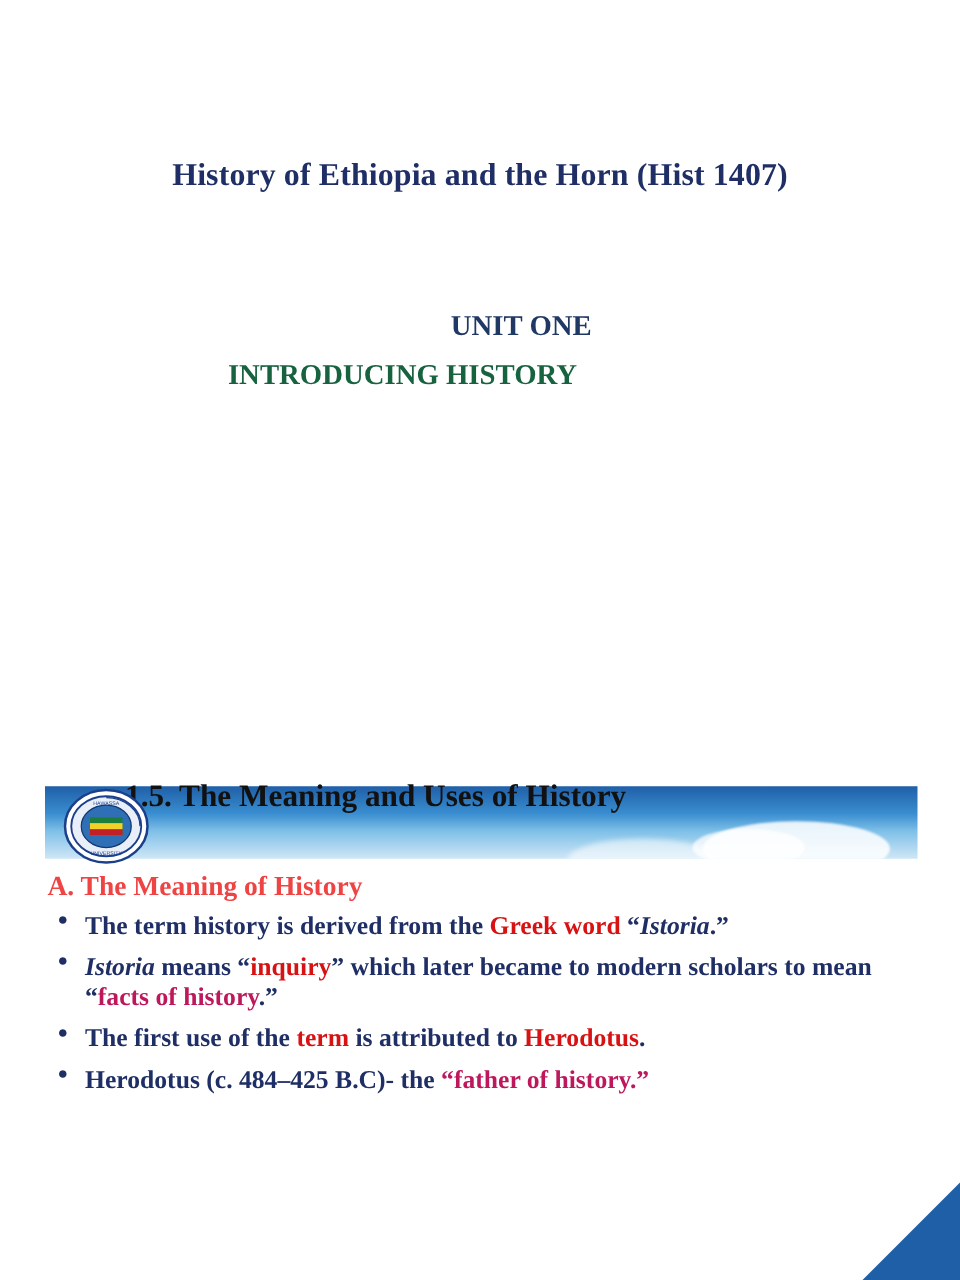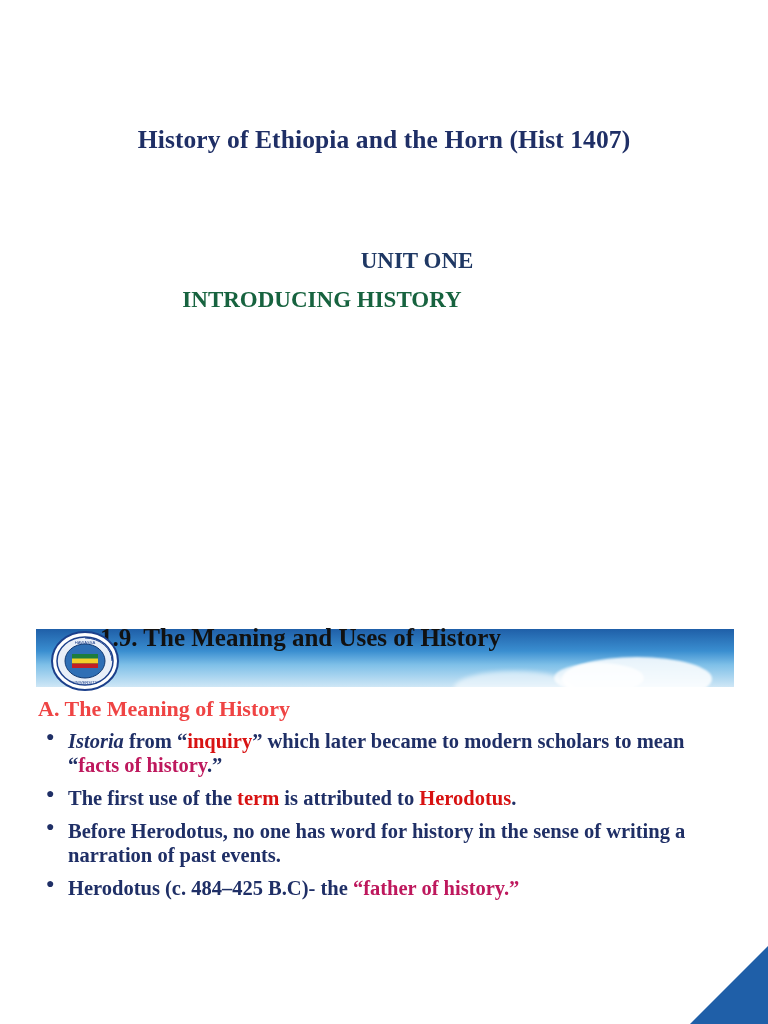--- a/index.html
+++ b/index.html
@@ -185,37 +185,37 @@
 </div>
 
 <div class="slide-bottom">
 
   <div class="banner">
     <div class="cloud3"></div>
     <div class="cloud1"></div>
     <div class="cloud2"></div>
   </div>
 
-  <div class="banner-title">1.9. The Meaning and Uses of History</div>
+  <div class="banner-title">1.5. The Meaning and Uses of History</div>
 
   <svg class="logo" viewBox="0 0 70 62">
     <ellipse cx="35" cy="31" rx="33" ry="29" fill="#ffffff" stroke="#1b3f8b" stroke-width="2"></ellipse>
     <ellipse cx="35" cy="31" rx="28" ry="24" fill="#e9eff8" stroke="#1b3f8b" stroke-width="1.5"></ellipse>
     <ellipse cx="35" cy="31" rx="20" ry="17" fill="#2f6fb5" stroke="#123a72" stroke-width="1"></ellipse>
     <rect x="22" y="24" width="26" height="14" fill="#1d7d3c"></rect>
     <rect x="22" y="28.5" width="26" height="5" fill="#f2d12b"></rect>
     <rect x="22" y="33.5" width="26" height="4.5" fill="#c32026"></rect>
     <path d="M35 8 A27 23 0 0 1 62 31" fill="none" stroke="#1b3f8b" stroke-width="1"></path>
     <text x="35" y="14" font-size="4.2" text-anchor="middle" fill="#1b3f8b" font-family="'Liberation Sans', sans-serif">HAWASSA</text>
     <text x="35" y="54" font-size="4.2" text-anchor="middle" fill="#1b3f8b" font-family="'Liberation Sans', sans-serif">UNIVERSITY</text>
   </svg>
 
   <div class="section-a">A. The Meaning of History</div>
 
   <ul class="bullets" id="bullet-list">
-      <li><span class="navy ital">Istoria</span><span class="navy"> from “</span><span class="red">inquiry</span><span class="navy">” which later became to modern scholars to mean “</span><span class="green">facts of history</span><span class="navy">.”</span></li>
+      <li><span class="navy">The term history is derived from the </span><span class="red">Greek word</span><span class="navy"> “</span><span class="navy ital">Istoria</span><span class="navy">.”</span></li>
+      <li><span class="navy ital">Istoria</span><span class="navy"> means “</span><span class="red">inquiry</span><span class="navy">” which later became to modern scholars to mean “</span><span class="green">facts of history</span><span class="navy">.”</span></li>
       <li><span class="navy">The first use of the </span><span class="red">term</span><span class="navy"> is attributed to </span><span class="red">Herodotus</span><span class="navy">.</span></li>
-      <li><span class="navy">Before Herodotus, no one has word for history in the sense of writing a narration of past events.</span></li>
       <li><span class="navy">Herodotus (c. 484–425 B.C)- the </span><span class="green">“father of history.”</span></li>
     </ul>
 
   <div class="corner-triangle"></div>
 </div>
 
 </body></html>

